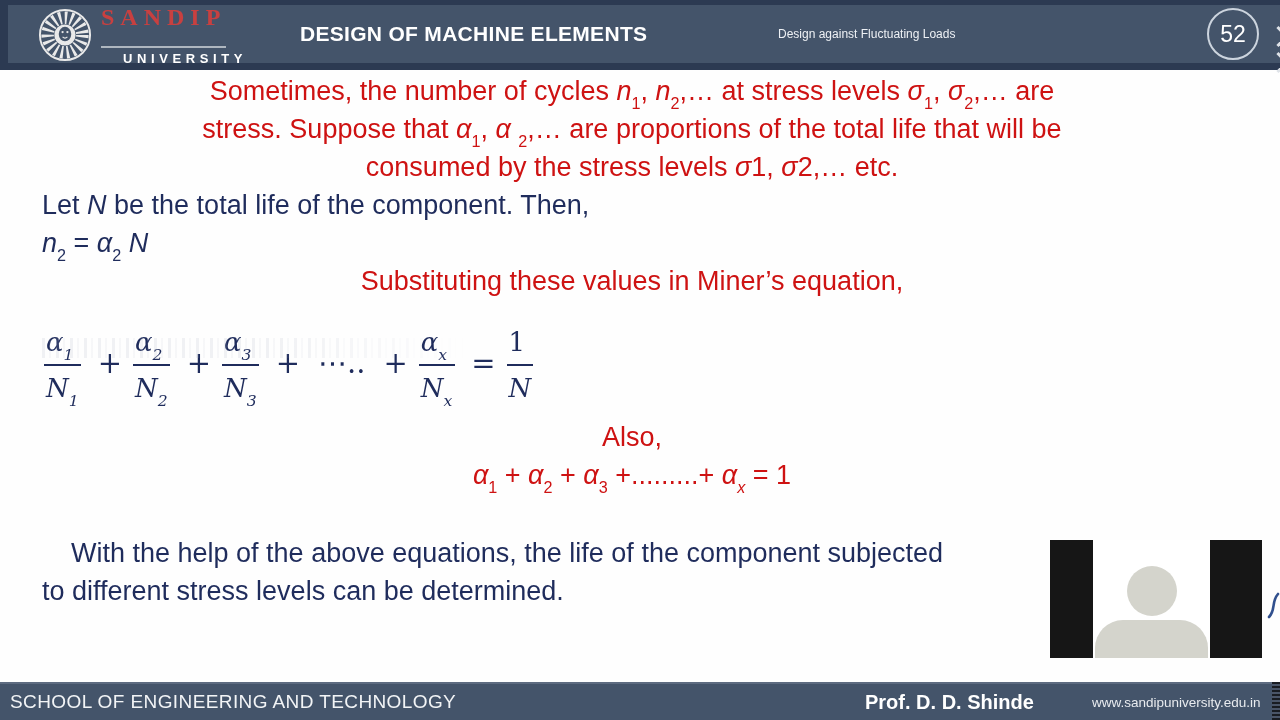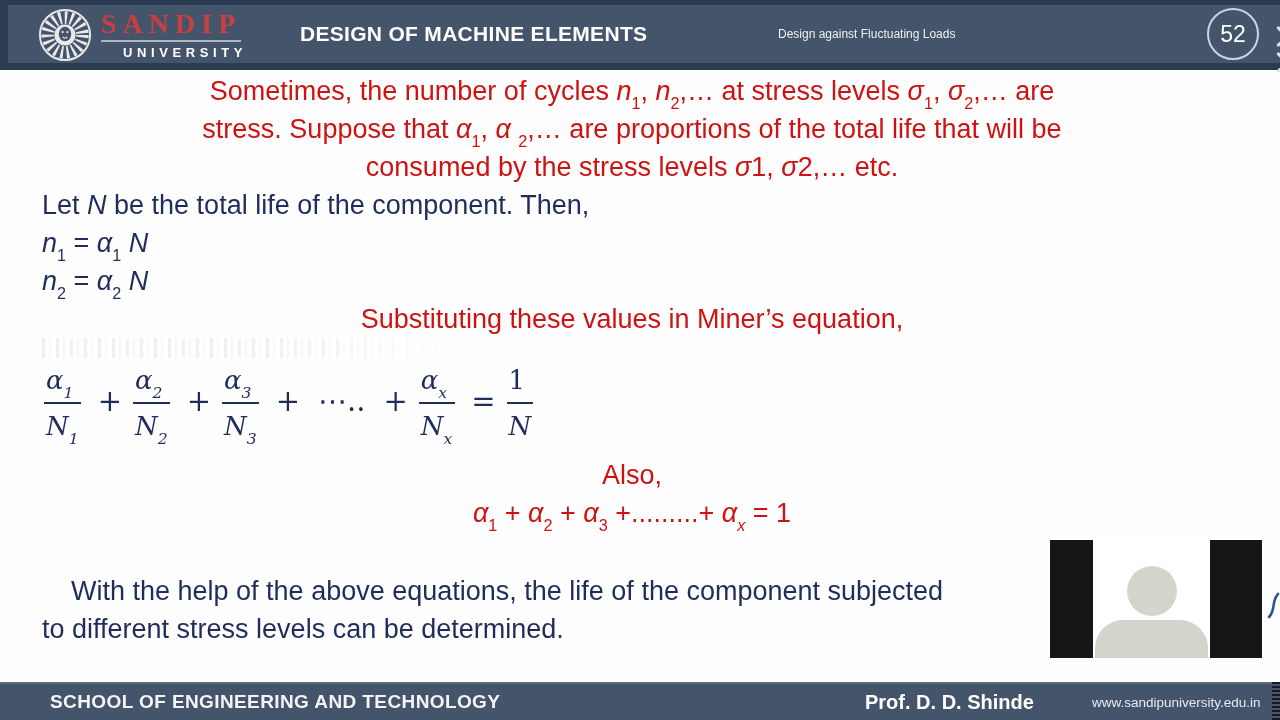--- a/index.html
+++ b/index.html
@@ -4,22 +4,22 @@
 <style>
   html,body{margin:0;padding:0;background:#888;}
   .stage{position:relative;width:1280px;height:720px;background:#fefefe;overflow:hidden;
          font-family:"Liberation Sans",sans-serif;}
 
   
   .topbar{position:absolute;top:0;left:0;width:1280px;height:70px;background:#2c3a52;}
   .topbar-inner{position:absolute;top:5px;left:8px;right:0;bottom:7px;background:#44546a;}
   .logo{position:absolute;left:30px;top:2px;height:56px;display:flex;align-items:center;gap:9px;}
   .logotext{display:flex;flex-direction:column;align-items:flex-start;}
-  .brand{font-family:"Liberation Serif",serif;font-weight:bold;font-size:28px;line-height:1;
-         color:#c84040;letter-spacing:6px;border-bottom:2px solid #aeb6bf;padding-bottom:2px;}
+  .brand{font-family:"Liberation Serif",serif;font-weight:bold;font-size:24px;line-height:1;
+         color:#c84040;letter-spacing:6px;border-bottom:2px solid #aeb6bf;padding-bottom:17px;}
   .brandsub{color:#fff;font-size:13px;letter-spacing:4.6px;margin-top:3px;font-weight:600;margin-left:22px;}
   .course{position:absolute;left:292px;top:50%;transform:translateY(-50%);
           font-size:21px;font-weight:700;color:#fff;letter-spacing:.3px;}
   .lecture{position:absolute;left:770px;top:50%;transform:translateY(-50%);
            font-size:12px;font-weight:400;color:#eef1f5;}
   .slideno{position:absolute;left:1199px;top:50%;transform:translateY(-50%);
            width:48px;height:48px;border:2px solid #ccd4de;border-radius:50%;
            display:flex;align-items:center;justify-content:center;
            font-size:23px;color:#fff;}
   .chev{position:absolute;width:12px;height:12px;border-top:3px solid #dfe3e8;
@@ -66,21 +66,21 @@
 
   
   .penmark{position:absolute;left:1266px;top:590px;}
   .stripes{position:absolute;right:0;bottom:0;width:8px;height:38px;
            background:repeating-linear-gradient(180deg,#191c22 0 2px,#4a5568 2px 4px);}
 
   
   .footer{position:absolute;left:0;bottom:0;width:1280px;height:38px;background:#44546a;
           border-top:2px solid #5d6b80;box-sizing:border-box;}
   .school{position:absolute;left:10px;top:50%;transform:translateY(-50%);
-          font-size:19px;font-weight:700;color:#f2f4f6;letter-spacing:.4px;margin-left:40px;}
+          font-size:19px;font-weight:400;color:#f2f4f6;letter-spacing:.4px;}
   .prof{position:absolute;left:865px;top:50%;transform:translateY(-50%);
         font-size:20px;font-weight:700;color:#fff;}
   .site{position:absolute;left:1092px;top:50%;transform:translateY(-50%);
         font-size:13.5px;color:#e8ebef;}
 </style>
 </head>
 <body>
 
 <div class="stage">
 
@@ -107,21 +107,20 @@
       <div class="chev c1"></div>
       <div class="chev c2"></div>
     </div>
   </header>
 
   <main class="textcol">
     <div class="tl red"><span>Sometimes, the number of cycles </span><span class="it">n</span><sub>1</sub><span>, </span><span class="it">n</span><sub>2</sub><span>,… at stress levels </span><span class="it">σ</span><sub>1</sub><span>, </span><span class="it">σ</span><sub>2</sub><span>,… are</span></div>
     <div class="tl red"><span>stress. Suppose that </span><span class="it">α</span><sub>1</sub><span>, </span><span class="it">α</span><span> </span><sub>2</sub><span>,… are proportions of the total life that will be</span></div>
     <div class="tl red"><span>consumed by the stress levels </span><span class="it">σ</span><span>1, </span><span class="it">σ</span><span>2,… etc.</span></div>
     <div class="tl navy"><span>Let </span><span class="it">N</span><span> be the total life of the component. Then,</span></div>
-    <div class="tl navy"><span class="it">n</span><sub>1</sub><span> = </span><span class="it">α</span><sub>1</sub><span> </span><span class="it">N</span></div>
     <div class="tl navy"><span class="it">n</span><sub>2</sub><span> = </span><span class="it">α</span><sub>2</sub><span> </span><span class="it">N</span></div>
     <div class="tl red"><span>Substituting these values in Miner’s equation,</span></div>
     <div class="eq">
         <span class="frac">
           <span class="fnum"><span>α</span><sub>1</sub></span>
           <span class="fden"><span>N</span><sub>1</sub></span>
         </span>
         <span class="op">+</span>
         <span class="frac">
           <span class="fnum"><span>α</span><sub>2</sub></span>

